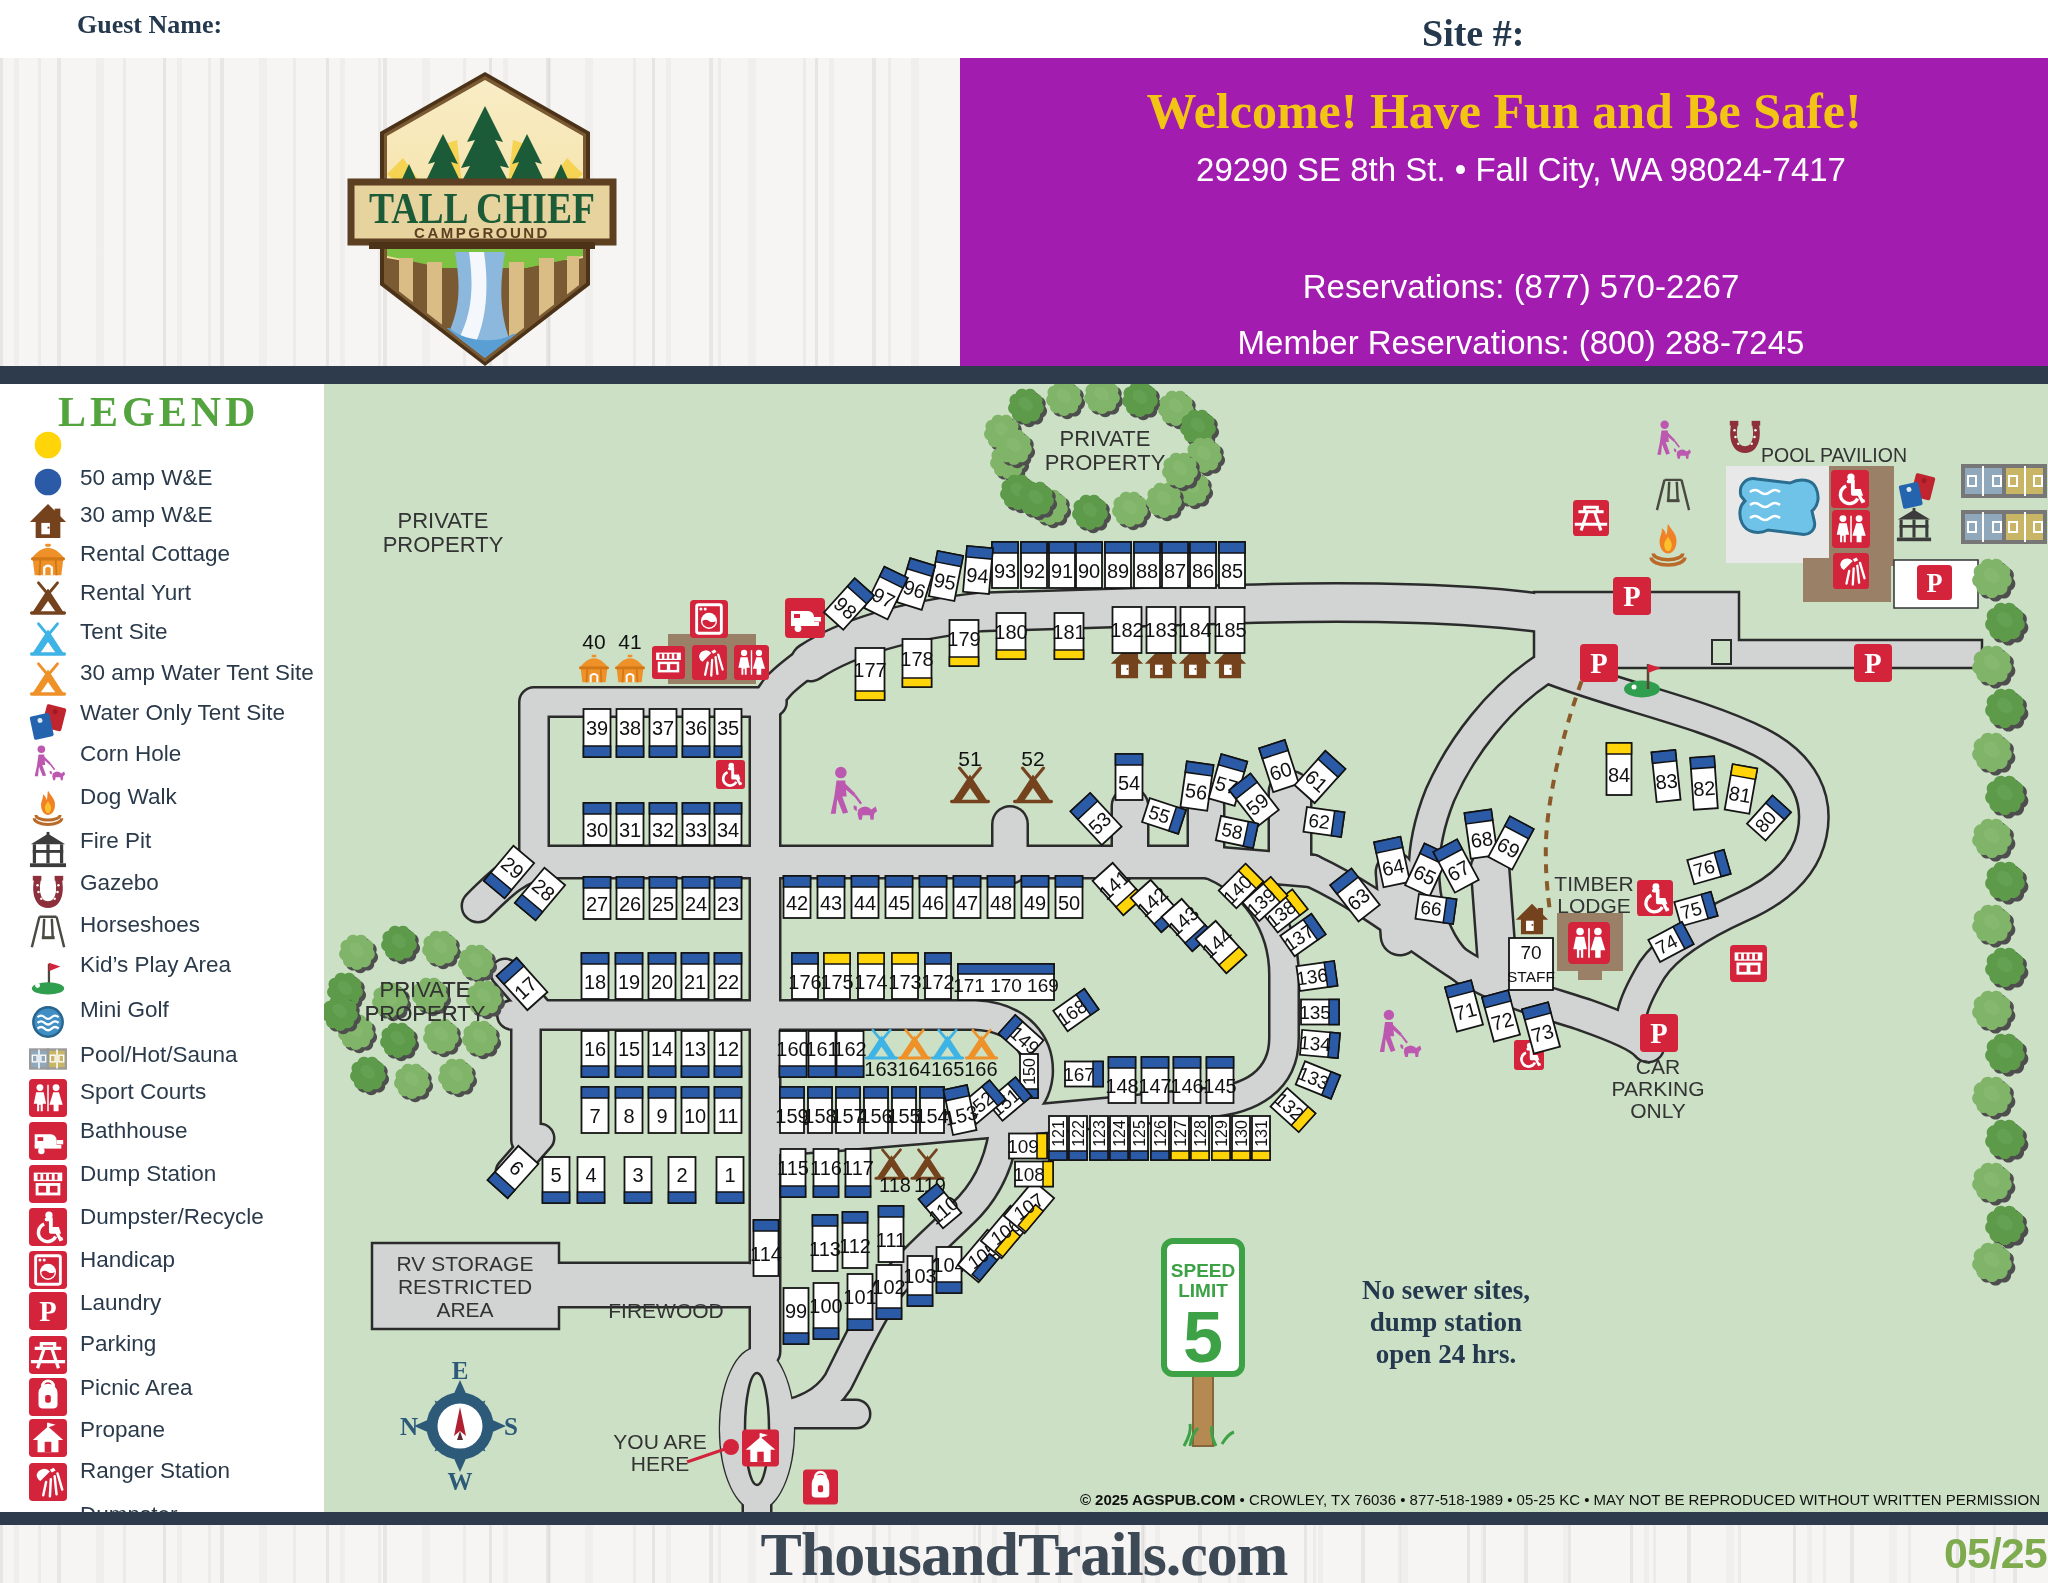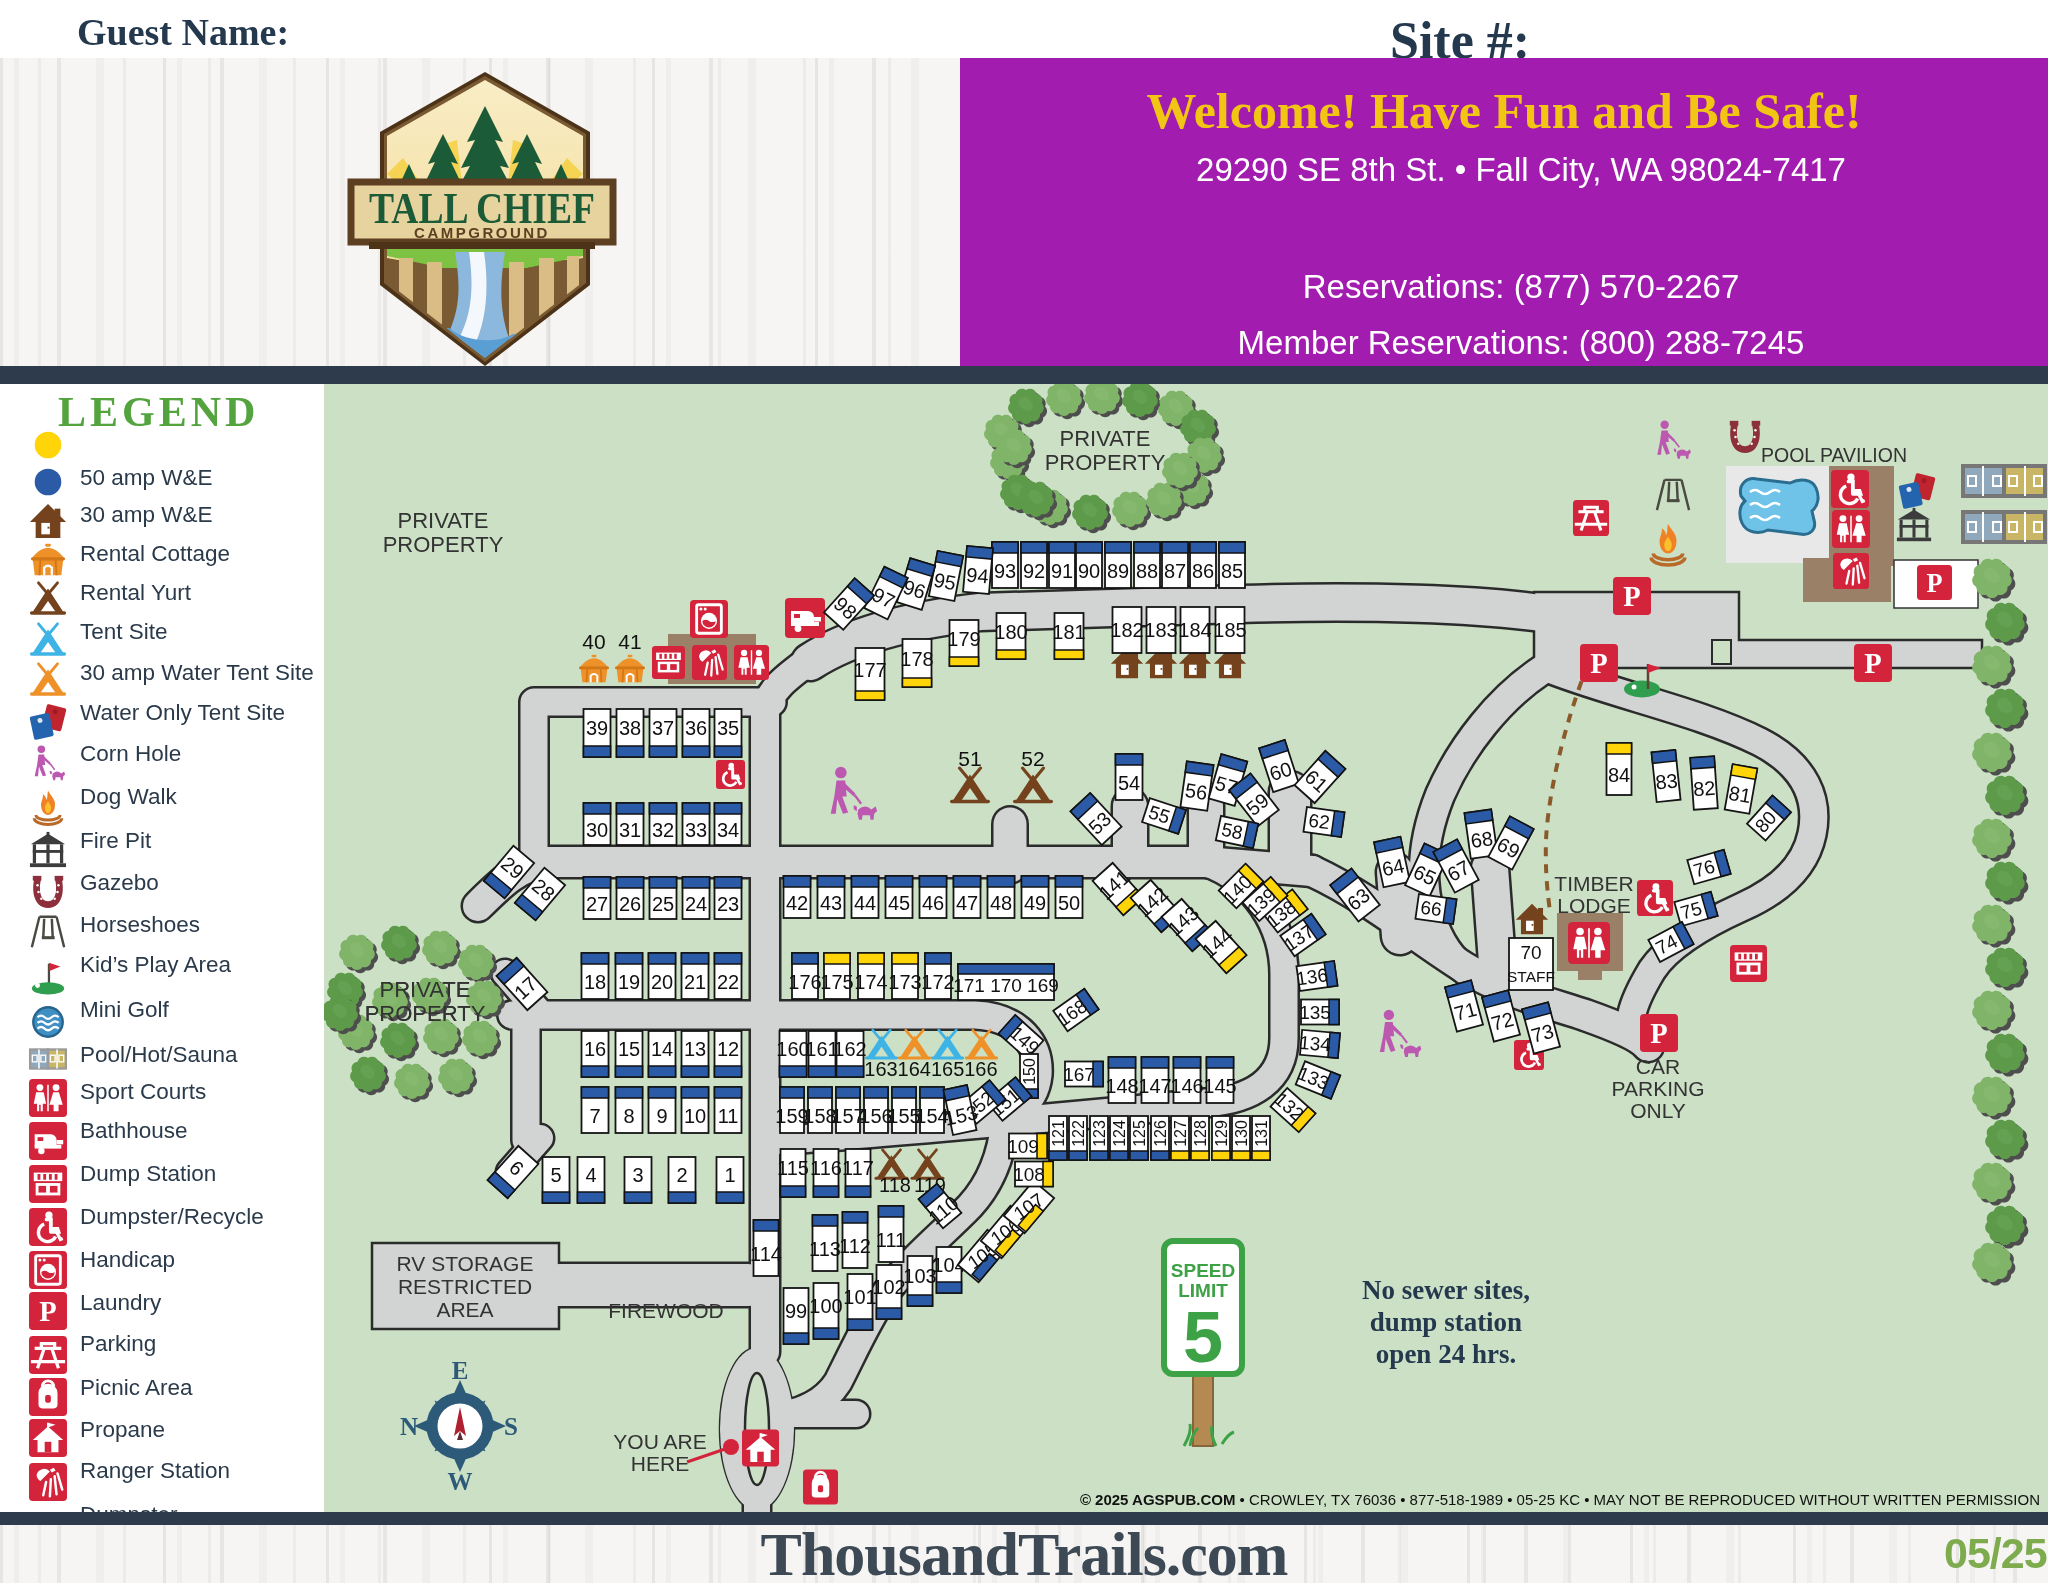--- a/index.html
+++ b/index.html
@@ -8,22 +8,22 @@
   background-image:
    repeating-linear-gradient(90deg, rgba(165,165,163,.20) 0 3px, rgba(0,0,0,0) 3px 14px, rgba(195,195,193,.14) 14px 19px, rgba(0,0,0,0) 19px 57px, rgba(178,178,176,.22) 57px 61px, rgba(0,0,0,0) 61px 96px, rgba(205,205,203,.16) 96px 104px, rgba(0,0,0,0) 104px 163px),
    repeating-linear-gradient(90deg, rgba(0,0,0,0) 0 38px, rgba(150,150,148,.10) 38px 41px, rgba(0,0,0,0) 41px 85px);
 }
 .wood2 { position:absolute; left:0; top:1525px; width:2048px; height:58px;
   background-color:#f6f5f4;
   background-image:
    repeating-linear-gradient(90deg, rgba(165,165,163,.20) 0 3px, rgba(0,0,0,0) 3px 14px, rgba(195,195,193,.14) 14px 19px, rgba(0,0,0,0) 19px 57px, rgba(178,178,176,.22) 57px 61px, rgba(0,0,0,0) 61px 96px, rgba(205,205,203,.16) 96px 104px, rgba(0,0,0,0) 104px 163px),
    repeating-linear-gradient(90deg, rgba(0,0,0,0) 0 38px, rgba(150,150,148,.10) 38px 41px, rgba(0,0,0,0) 41px 85px);
 }
-.gn { position:absolute; left:77px; top:10px; font-family:"Liberation Serif",serif; font-weight:bold; font-size:38px; color:#24384e; }
-.sn { position:absolute; left:1390px; top:11px; font-family:"Liberation Serif",serif; font-weight:bold; font-size:52px; color:#24384e; }
+.gn { position:absolute; left:77px; top:10px; font-family:"Liberation Serif",serif; font-weight:bold; font-size:26px; color:#24384e; }
+.sn { position:absolute; left:1422px; top:11px; font-family:"Liberation Serif",serif; font-weight:bold; font-size:38px; color:#24384e; }
 .green { position:absolute; left:960px; top:58px; width:1088px; height:308px; background:#a21caf; text-align:center; }
 .gt1 { position:absolute; width:100%; font-family:"Liberation Serif",serif; font-weight:bold; font-size:50px; color:#f2c414; }
 .gt2 { position:absolute; width:100%; font-size:33px; color:#fff;margin-left:17px; }
 .sep1 { position:absolute; left:0; top:366px; width:2048px; height:18px; background:#2e3b4c; }
 .sep2 { position:absolute; left:0; top:1512px; width:2048px; height:13px; background:#2e3b4c; }
 .maparea { position:absolute; left:0; top:384px; width:2048px; height:1128px; background:#cbe0c5; }
 .mapsvg { position:absolute; left:0; top:0; }
 .legend { position:absolute; left:0; top:384px; width:324px; height:1128px; background:#fff; }
 .ltitle { position:absolute; left:58px; top:4px; font-family:"Liberation Serif",serif; font-weight:bold; font-size:42px; letter-spacing:4px; color:#53a33f; }
 .lic { position:absolute; left:29px; }

